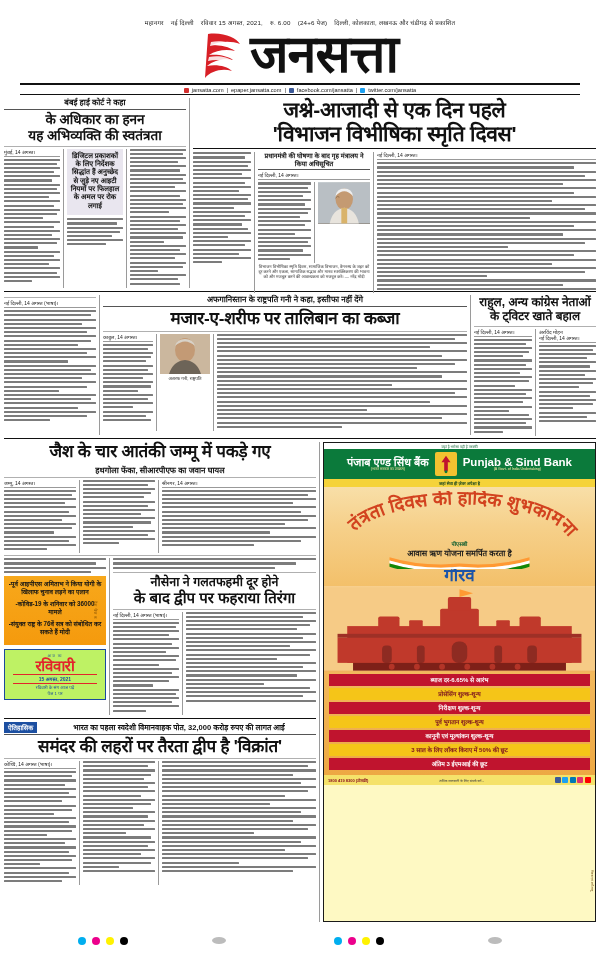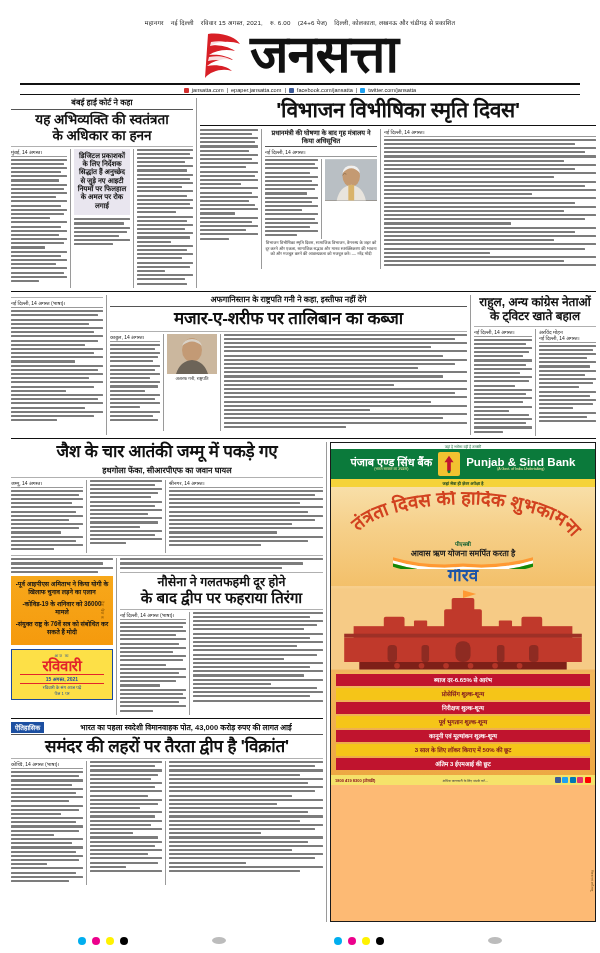--- a/index.html
+++ b/index.html
@@ -37,21 +37,21 @@
     white-space: nowrap;
   }
   .mini-ico { display: inline-block; width: 5px; height: 5px; border-radius: 1px; vertical-align: -.5px; }
   .ico-red { background: #d32f2f; }
   .ico-fb { background: #3b5998; }
   .ico-tw { background: #1da1f2; }
   .rule-thick { height: 2px; background: #111; margin: 3px 4px 0; }
   .rule-thin { height: 1px; background: #111; margin: 1.2px 4px 0; }
 
   
-  .content { padding: 3px 4px 0; margin-left: 7px; }
+  .content { padding: 3px 4px 0; }
   .row { display: flex; }
   .vline { width: 1px; background: #9a9a9a; flex: 0 0 1px; margin: 0 3px; }
   .hline { height: 1px; background: #111; margin: 3px 0; }
   .hline-thin { height: 1px; background: #b0b0b0; margin: 2px 0; }
 
   
   .kicker {
     font-size: 8px; font-weight: 700; text-align: center;
     border-bottom: 1px solid #555; padding-bottom: 1px; margin-bottom: 2px;
     line-height: 1.25;
@@ -91,21 +91,21 @@
     font-size: 6.3px; font-weight: 700; line-height: 1.35;
     text-align: center; color: #151515; margin-bottom: 3px;
   }
   .orange-side {
     position: absolute; right: 2px; top: 50%; transform: translateY(-50%) rotate(90deg);
     font-size: 4px; color: #7a4a00; letter-spacing: .5px; white-space: nowrap;
   }
 
   
   .ravivari {
-    border: 1px solid #1b4a9c; padding: 3px 2px; text-align: center; background: #fde047;
+    border: 1px solid #1b4a9c; padding: 3px 2px; text-align: center; background: #bef264;
   }
   .ravivari .rv-top { font-size: 3.6px; color: #1b4a9c; letter-spacing: 1px; }
   .ravivari .rv-name {
     font-size: 15px; font-weight: 700; color: #e3242b; line-height: 1;
     letter-spacing: -.4px; margin: 0 0 1px;
   }
   .ravivari .rv-date {
     font-size: 5px; font-weight: 700; color: #1b4a9c;
     border-top: 1px solid #e3242b; border-bottom: 1px solid #e3242b;
     padding: 1px 0; margin: 1px 6px;
@@ -115,21 +115,21 @@
   
   .badge-hist {
     display: inline-block; background: #1c4fa1; color: #fff;
     font-size: 6.5px; font-weight: 700; padding: 1px 4px; vertical-align: middle;
   }
   .hist-row { display: flex; align-items: center; gap: 5px; border-bottom: 1px solid #555; padding-bottom: 1px; }
   .hist-row .hist-kicker { font-size: 7.6px; font-weight: 700; flex: 1; text-align: center; }
 
   
   .ad {
-    border: 1px solid #1a1a1a; background: #fdba74; position: relative; overflow: hidden;
+    border: 1px solid #1a1a1a; background: #fef9c3; position: relative; overflow: hidden;
     height: 100%;
   }
   .ad-topline { font-size: 3.6px; text-align: center; color: #0a5c2e; padding: 1px 0 0; background: #fff; }
   .ad-head {
     background: #0b7a3b; display: flex; align-items: center; justify-content: center;
     gap: 6px; padding: 3px 4px;
   }
   .ad-head .nm-hi { color: #fff; font-size: 11px; font-weight: 700; line-height: 1.05; text-align: center; }
   .ad-head .nm-sub { color: #ffe9a8; font-size: 3.6px; text-align: center; display: block; font-weight: 400; }
   .ad-head .nm-en { color: #fff; font-size: 11.5px; font-weight: 700; line-height: 1.05; text-align: center; }
@@ -217,22 +217,22 @@
     </div>
     <div class="rule-thin"></div>
   </div>
 
   <div class="content">
 
     <div class="row" style="height:190px;">
 
       <div style="width:182px;">
         <div class="kicker">बंबई हाई कोर्ट ने कहा</div>
+        <div class="hl-md">के अधिकार का हनन</div>
         <div class="hl-md">यह अभिव्यक्ति की स्वतंत्रता</div>
-        <div class="hl-md">के अधिकार का हनन</div>
         <div class="hline-thin"></div>
         <div class="row">
           <div style="width:58px;">
             <div class="byline">मुंबई, 14 अगस्त।</div>
             <div class="fx-block">
               <i class="fx s100"></i>
                 <i class="fx s95"></i>
                 <i class="fx s100"></i>
                 <i class="fx s90"></i>
               <i class="fx s100"></i>
@@ -315,20 +315,21 @@
                 <i class="fx s85"></i>
               <i class="fx s90"></i>
             </div>
           </div>
         </div>
       </div>
 
       <div class="vline"></div>
 
       <div style="flex:1;">
+        <div class="hl-xl">जश्ने-आजादी से एक दिन पहले</div>
         <div class="hl-xl">'विभाजन विभीषिका स्मृति दिवस'</div>
         <div class="hline"></div>
 
         <div class="row">
           <div style="width:58px;">
             <div class="fx-block">
               <i class="fx s100"></i>
                 <i class="fx s90"></i>
                 <i class="fx s100"></i>
                 <i class="fx s95"></i>
@@ -795,21 +796,21 @@
               </div>
             </div>
           </div>
         </div>
 
         <div class="hline"></div>
 
         <div>
           <div class="hist-row">
             <span class="badge-hist">ऐतिहासिक</span>
-            <span class="hist-kicker">भारत का पहला स्वदेशी विमानवाहक पोत, 43,000 करोड़ रुपए की लागत आई</span>
+            <span class="hist-kicker">भारत का पहला स्वदेशी विमानवाहक पोत, 32,000 करोड़ रुपए की लागत आई</span>
           </div>
           <div class="hl-lg" style="margin-top:2px;">समंदर की लहरों पर तैरता द्वीप है 'विक्रांत'</div>
           <div class="hline-thin"></div>
           <div class="row">
             <div style="width:72px;">
               <div class="byline">कोच्चि, 14 अगस्त (भाषा)।</div>
               <div class="fx-block">
                 <i class="fx s100"></i>
                   <i class="fx s95"></i>
                   <i class="fx s100"></i>

